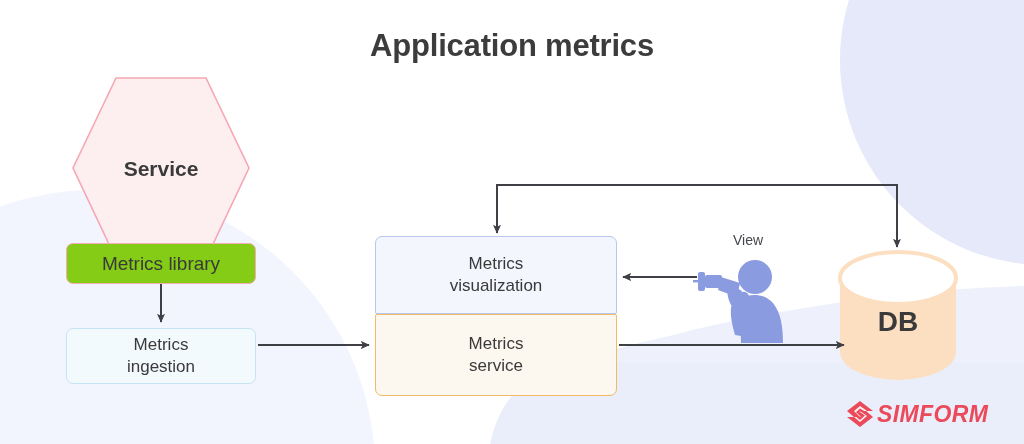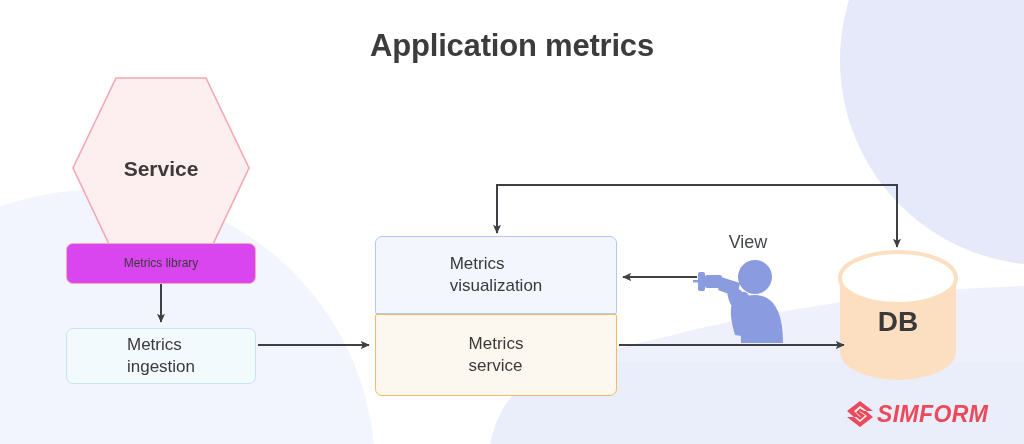--- a/index.html
+++ b/index.html
@@ -38,21 +38,21 @@
     color: #3c3c3c;
     letter-spacing: -0.2px;
   }
   
   .node {
     position: absolute;
     box-sizing: border-box;
     display: flex;
     align-items: center;
     justify-content: center;
-    text-align: left;
+    text-align: center;
     color: #3a3a3a;
     font-size: 17px;
     line-height: 1.32;
     white-space: pre-line;
   }
   
   #service-hex {
     left: 71px;
     top: 76px;
     width: 180px;
@@ -72,22 +72,22 @@
     color: #3a3a3a;
   }
   
   #metrics-library {
     left: 66px;
     top: 243px;
     width: 190px;
     height: 41px;
     border: 1.5px solid #f3adb6;
     border-radius: 7px;
-    background: #d946ef;
-    font-size: 12px;
+    background: #84cc16;
+    font-size: 19px;
   }
   
   #metrics-ingestion {
     left: 66px;
     top: 328px;
     width: 190px;
     height: 56px;
     border: 1.5px solid #c5e4f3;
     border-radius: 7px;
     background: #f3fafd;
@@ -145,21 +145,21 @@
     top: 255px;
     width: 104px;
     height: 88px;
   }
   #view-label {
     position: absolute;
     left: 700px;
     top: 232px;
     width: 96px;
     text-align: center;
-    font-size: 18px;
+    font-size: 14px;
     color: #44474d;
   }
   
   #connectors {
     position: absolute;
     left: 0;
     top: 0;
     width: 1024px;
     height: 444px;
     pointer-events: none;

